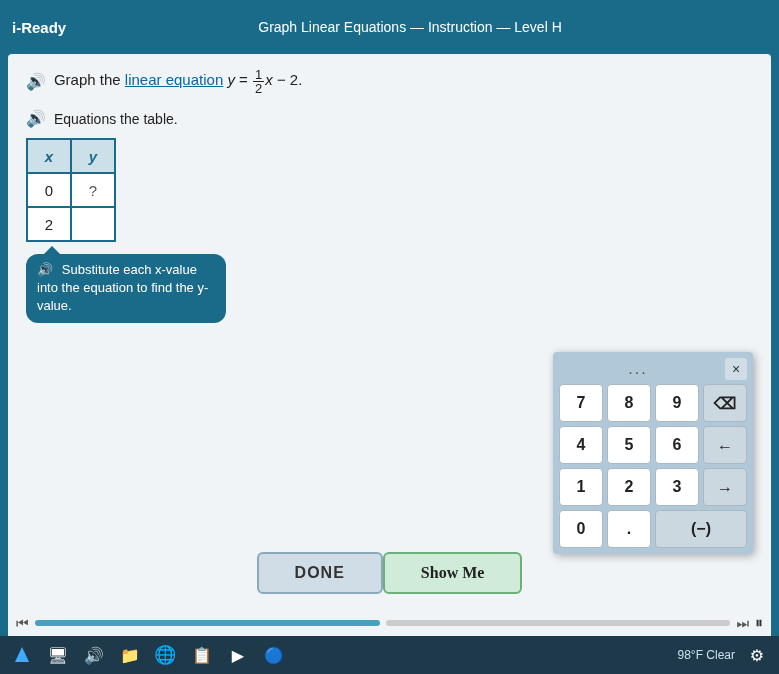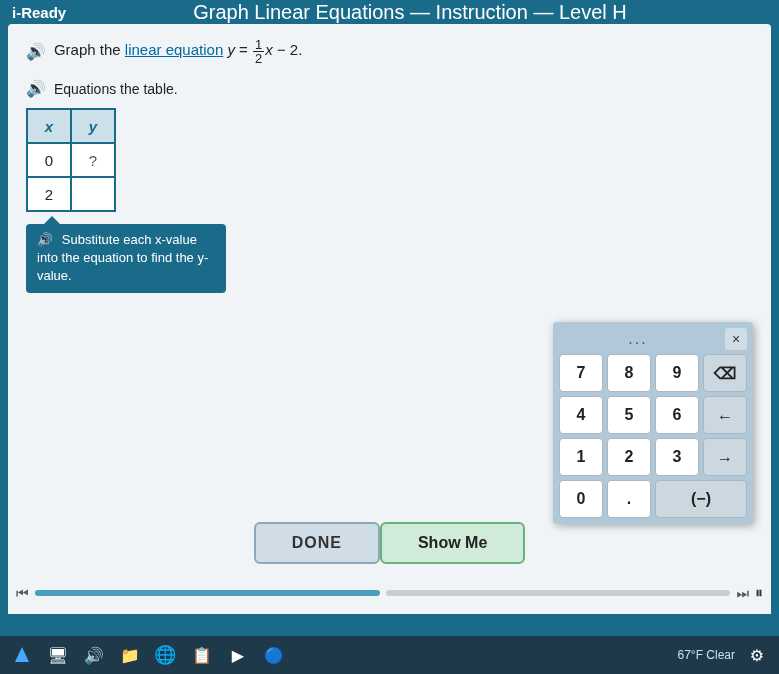--- a/index.html
+++ b/index.html
@@ -13,25 +13,25 @@
     }
 
     
     .top-bar {
       background: #1a6b8a;
       display: flex;
       align-items: center;
       justify-content: center;
       padding: 6px 12px;
       position: relative;
-      height: 24px;
+      height: 54px;
     }
     .top-bar-title {
       color: #ffffff;
-      font-size: 20px;
+      font-size: 14px;
       font-weight: normal;
       text-align: center;
       margin-left: 41px;
     }
     .top-bar-logo {
       position: absolute;
       left: 12px;
       color: #ffffff;
       font-size: 15px;
       font-weight: bold;
@@ -108,21 +108,21 @@
     }
     .xy-table td.input-cell {
       background: #fff;
       color: #222;
     }
 
     
     .hint-box {
       background: #1a6b8a;
       color: #fff;
-      border-radius: 4px;
+      border-radius: 12px;
       padding: 7px 11px;
       font-size: 13px;
       max-width: 200px;
       line-height: 1.4;
       position: relative;
     }
     .hint-box::before {
       content: '';
       position: absolute;
       top: -8px;
@@ -220,20 +220,21 @@
     }
     .btn-show-me {
       background: #d0ecd8;
       border: 2px solid #6ab07a;
       border-radius: 6px;
       padding: 10px 36px;
       font-size: 16px;
       font-weight: bold;
       color: #222;
       cursor: pointer;
+      font-family: Liberation Serif, serif;
     }
 
     
     .taskbar {
       position: absolute;
       bottom: 0;
       left: 0;
       right: 0;
       height: 38px;
       background: #1e3a4a;
@@ -385,15 +386,15 @@
         <polygon points="9,1 16,16 2,16" fill="#4af"></polygon>
       </svg>
   </div>
   <div class="taskbar-icon">🖥</div>
   <div class="taskbar-icon">🔊</div>
   <div class="taskbar-icon">📁</div>
   <div class="taskbar-icon" style="font-size:18px;">🌐</div>
   <div class="taskbar-icon">📋</div>
   <div class="taskbar-icon">▶</div>
   <div class="taskbar-icon">🔵</div>
-  <span class="taskbar-weather">67°F  Clear</span>
+  <span class="taskbar-weather">98°F  Clear</span>
   <div class="taskbar-icon">⚙</div>
 </div>
 
 </body></html>

